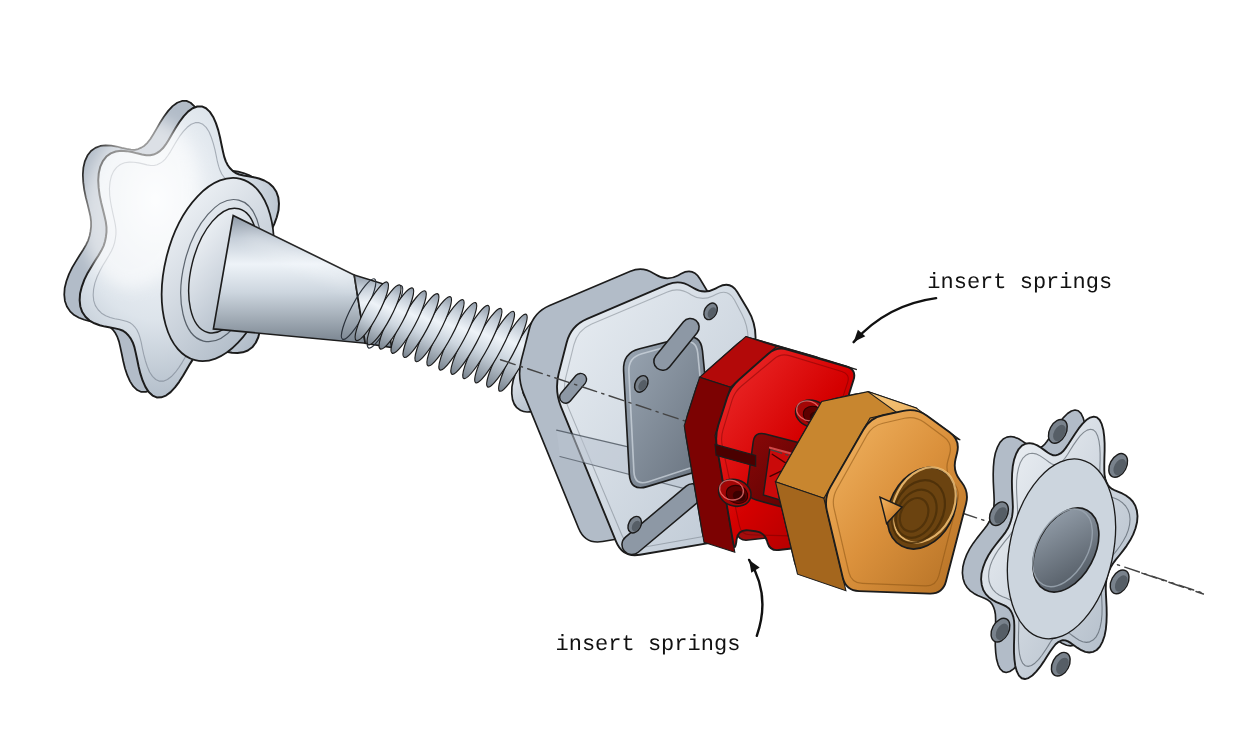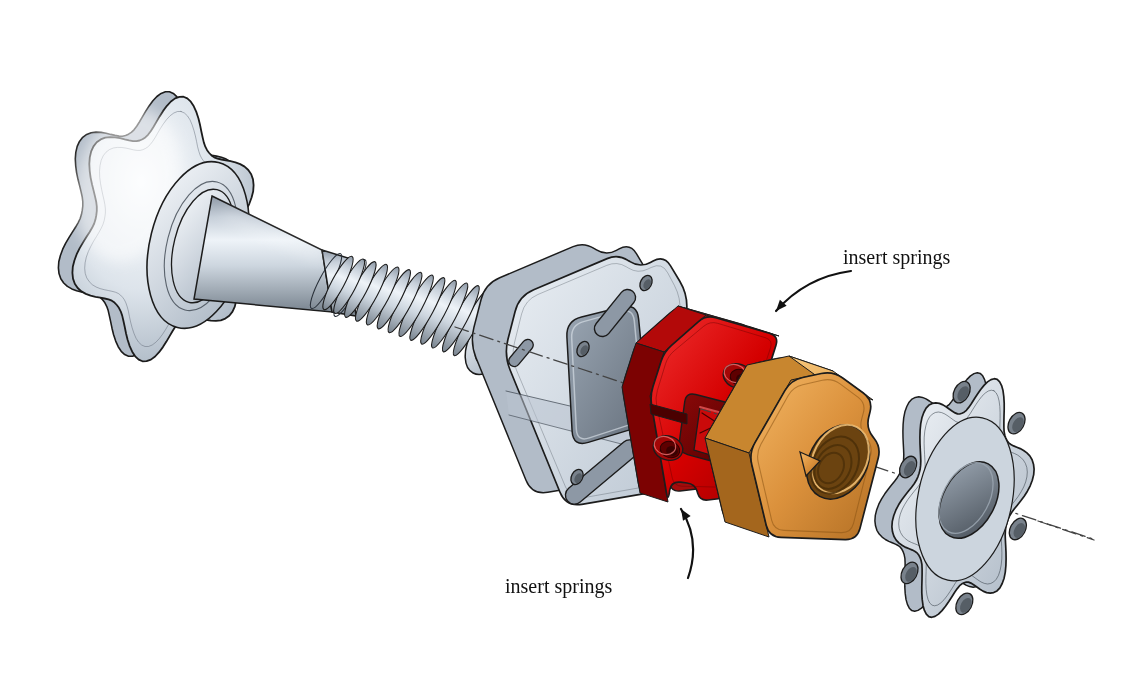--- a/index.html
+++ b/index.html
@@ -1,17 +1,17 @@
 <!DOCTYPE html>
 <html><head>
 <meta charset="utf-8">
 <style>
   html,body{margin:0;padding:0;background:#fff;}
   .stage{position:relative;width:1138px;height:684px;background:#fff;overflow:hidden;
-         font-family:Liberation Serif, serif;}
+         font-family:Liberation Mono, monospace;}
   .stage svg{position:absolute;left:0;top:0;}
   .anno{position:absolute;font-size:20px;color:#111;white-space:pre;letter-spacing:0px;}
 </style>
 </head>
 <body>
 
 <div class="stage">
   <svg id="scene" width="1138" height="684" viewBox="0 0 1138 684">
       <defs>
         <linearGradient id="gMetal" x1="0%" y1="0%" x2="100%" y2="100%">

